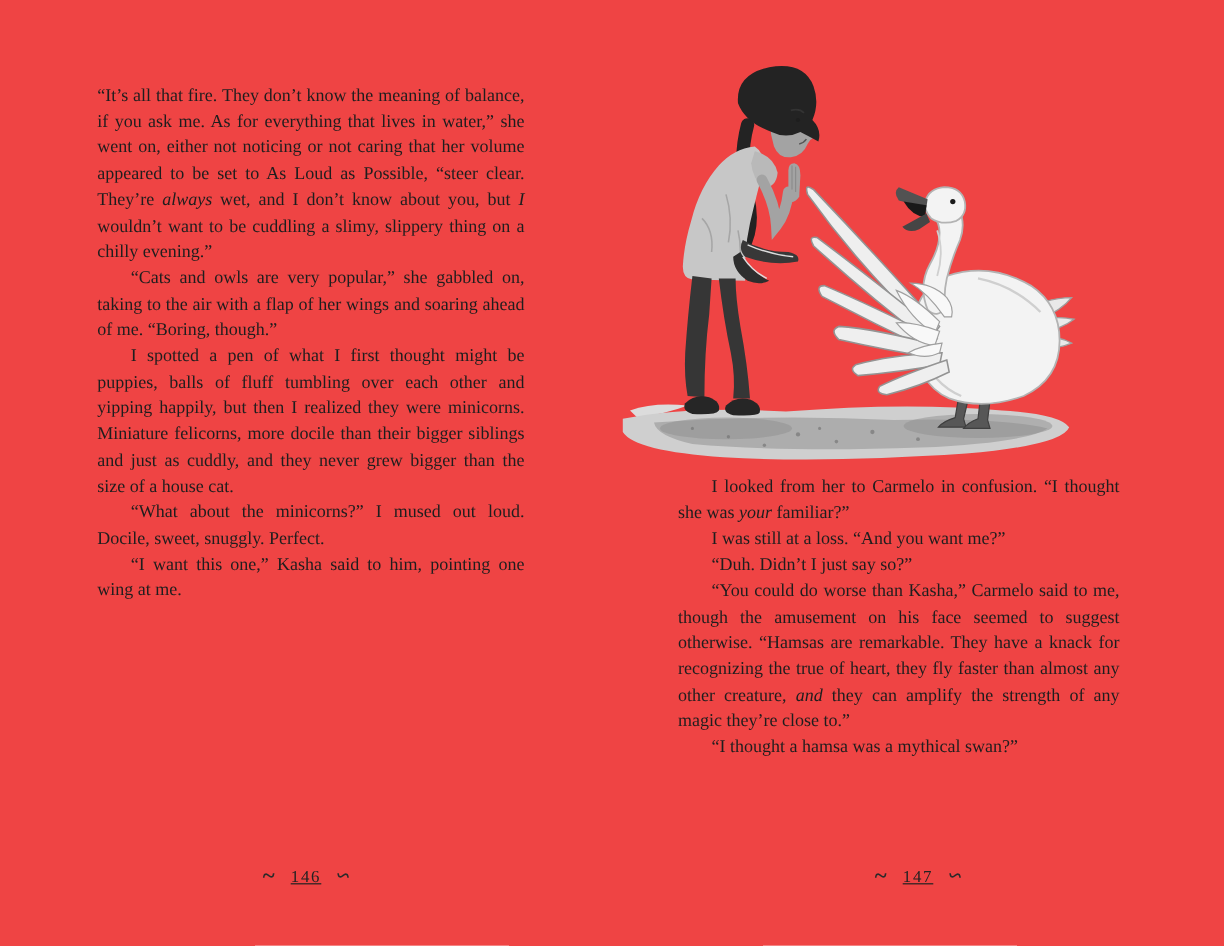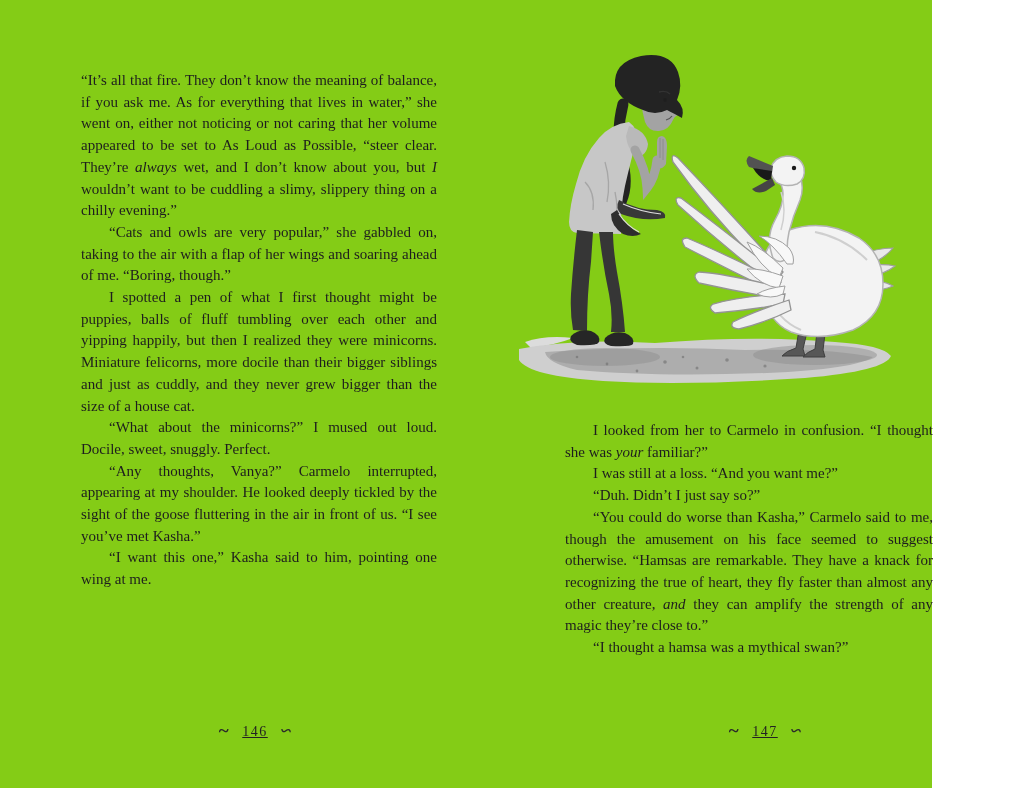--- a/index.html
+++ b/index.html
@@ -1,32 +1,32 @@
 <!DOCTYPE html>
 <html><head>
 <meta charset="utf-8">
 <style>
   html,body{margin:0;padding:0;background:#ffffff;}
   body{
     width:1020px;height:788px;overflow:hidden;
     font-family:"Liberation Serif","DejaVu Serif",serif;
     color:#1e1e1e;
   }
-  .spread{position:relative;width:932px;height:788px;background:#84cc16;}
+  .spread{position:relative;width:1020px;height:788px;background:#ef4444;}
   .page{position:absolute;top:0;width:510px;height:788px;}
   .page.left{left:0;}
   .page.right{left:510px;}
   .text-block{
     position:absolute;
     font-size:15px;line-height:21.7px;
     text-align:justify;
     -webkit-hyphens:none;hyphens:none;
   }
   .left-text{left:81px;top:70px;width:356px;}
-  .right-text{left:55px;top:396px;width:368px;margin-top:24px;}
+  .right-text{left:55px;top:396px;width:368px;}
   p.para{margin:0;text-indent:28px;}
   p.para.no-indent{text-indent:0;}
   em{font-style:italic;}
   .folio{
     position:absolute;top:719px;left:0;width:510px;
     text-align:center;font-size:14px;color:#222;
     white-space:nowrap;
   }
   .folio .num{letter-spacing:1.5px;padding:0 10px;text-decoration:underline;}
   .folio .orn{
@@ -40,21 +40,20 @@
 <body>
 
 <main class="spread">
 
   <section class="page left">
     <div class="text-block left-text">
         <p class="para no-indent">“It’s all that fire. They don’t know the meaning of balance, if you ask me. As for everything that lives in water,” she went on, either not noticing or not caring that her volume appeared to be set to As Loud as Possible, “steer clear. They’re <em>always</em> wet, and I don’t know about you, but <em>I</em> wouldn’t want to be cuddling a slimy, slippery thing on a chilly evening.”</p>
         <p class="para">“Cats and owls are very popular,” she gabbled on, taking to the air with a flap of her wings and soaring ahead of me. “Boring, though.”</p>
         <p class="para">I spotted a pen of what I first thought might be puppies, balls of fluff tumbling over each other and yipping happily, but then I realized they were minicorns. Miniature felicorns, more docile than their bigger siblings and just as cuddly, and they never grew bigger than the size of a house cat.</p>
         <p class="para">“What about the minicorns?” I mused out loud. Docile, sweet, snuggly. Perfect.</p>
-        <p class="para">“Any thoughts, Vanya?” Carmelo interrupted, appearing at my shoulder. He looked deeply tickled by the sight of the goose fluttering in the air in front of us. “I see you’ve met Kasha.”</p>
         <p class="para">“I want this one,” Kasha said to him, pointing one wing at me.</p>
       </div>
     <div class="folio">
       <span class="orn">~</span>
       <span class="num">146</span>
       <span class="orn orn-flip">~</span>
     </div>
   </section>
 
   <section class="page right">

